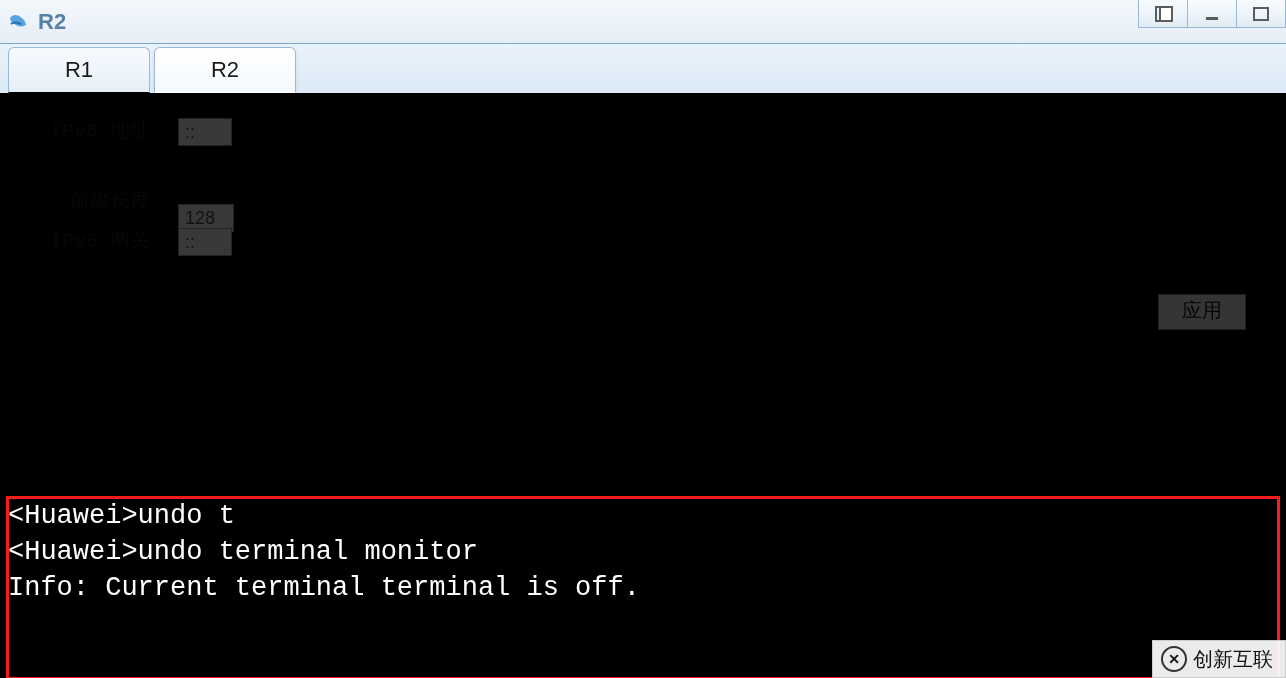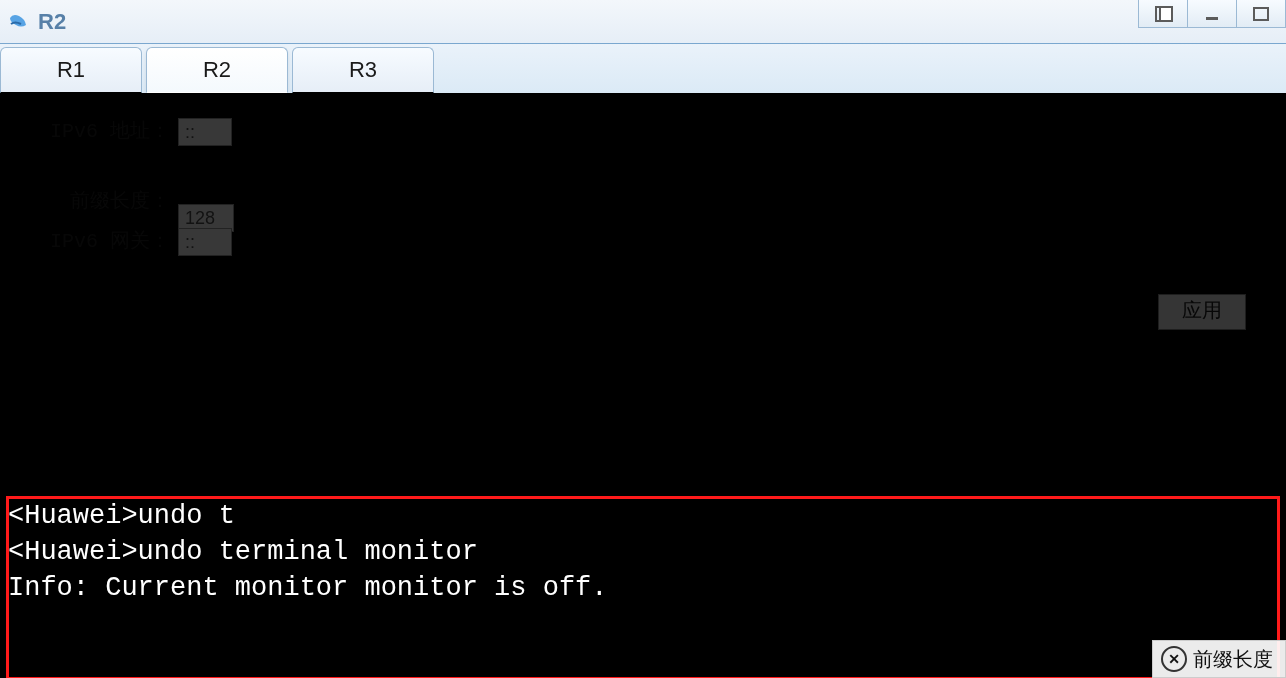--- a/index.html
+++ b/index.html
@@ -33,20 +33,21 @@
     display: flex; align-items: center; justify-content: center;
   }
   .win-btn + .win-btn { margin-left: -1px; }
   .win-btn svg { display:block; }
 
   .tabstrip {
     height: 50px;
     background: linear-gradient(#eaf2fa,#dbeaf6);
     border-bottom: 1px solid #000;
     display: flex; align-items: flex-end;
+    padding-left: 8px;
     position: relative;
   }
   .tab {
     height: 46px;
     min-width: 142px;
     margin-right: 4px;
     background: linear-gradient(#f7fbff,#e6eef7);
     border: 1px solid #9bb9d4;
     border-bottom: 1px solid #000;
     border-top-left-radius: 6px; border-top-right-radius: 6px;
@@ -151,23 +152,20 @@
   </div>
 </div>
 
 <div class="tabstrip">
   <div class="tab">
       <span>R1</span>
     </div>
   <div class="tab active">
       <span>R2</span>
     </div>
-  <div class="tab">
-      <span>R3</span>
-    </div>
 </div>
 
 <div class="terminal">
   
   <div class="ghost-form">
     <div class="ghost-row" style="top:20px; left:10px;">
       <span class="lbl">IPv6 地址：</span>
       <input class="small" disabled="" value="::" style="">
     </div>
     <div class="ghost-row" style="top:78px; left:10px;">
@@ -182,19 +180,19 @@
       <div class="ghost-btn"><span>应用</span></div>
     </div>
   </div>
   <div class="ghost-text" style="top:232px;">配置好 PC 机的 IP 地址，子网掩码，网关之后，</div>
   <div class="ghost-text" style="top:322px;">开始配置路由 R1/2/3/的 IP 地址。</div>
 
   
   <div class="redbox" id="redbox" style="top: 402px; height: 184px;"></div>
 
   
-  <div id="term-lines"><div class="line" id="line-0">&lt;Huawei&gt;undo t</div><div class="line" id="line-2">&lt;Huawei&gt;undo terminal monitor</div><div class="line" id="line-3">Info: Current monitor monitor is off.</div></div>
+  <div id="term-lines"><div class="line" id="line-0">&lt;Huawei&gt;undo t</div><div class="line" id="line-2">&lt;Huawei&gt;undo terminal monitor</div><div class="line" id="line-3">Info: Current terminal terminal is off.</div></div>
 </div>
 
 <div class="watermark">
   <span class="logo">✕</span>
-  <span>前缀长度</span>
+  <span>创新互联</span>
 </div>
 
 </body></html>

